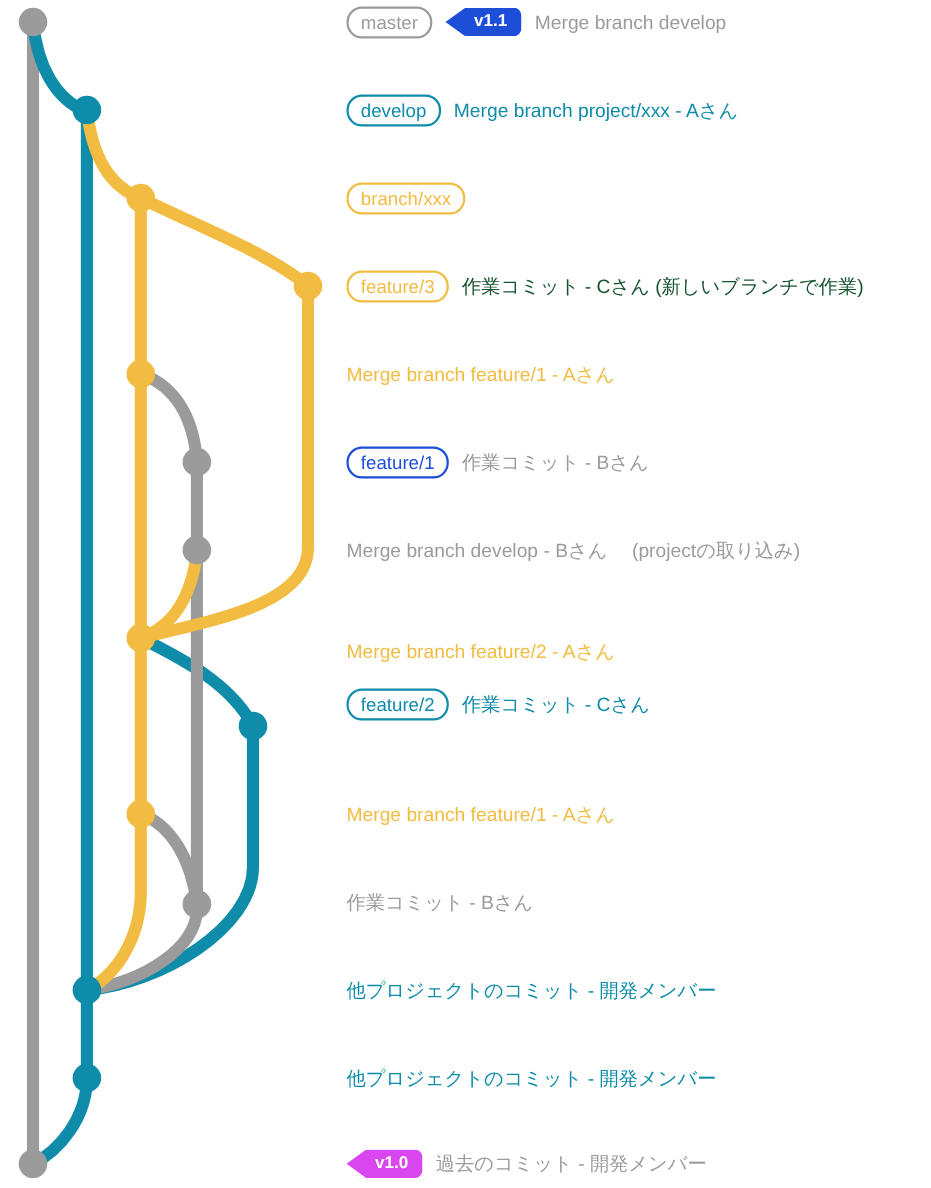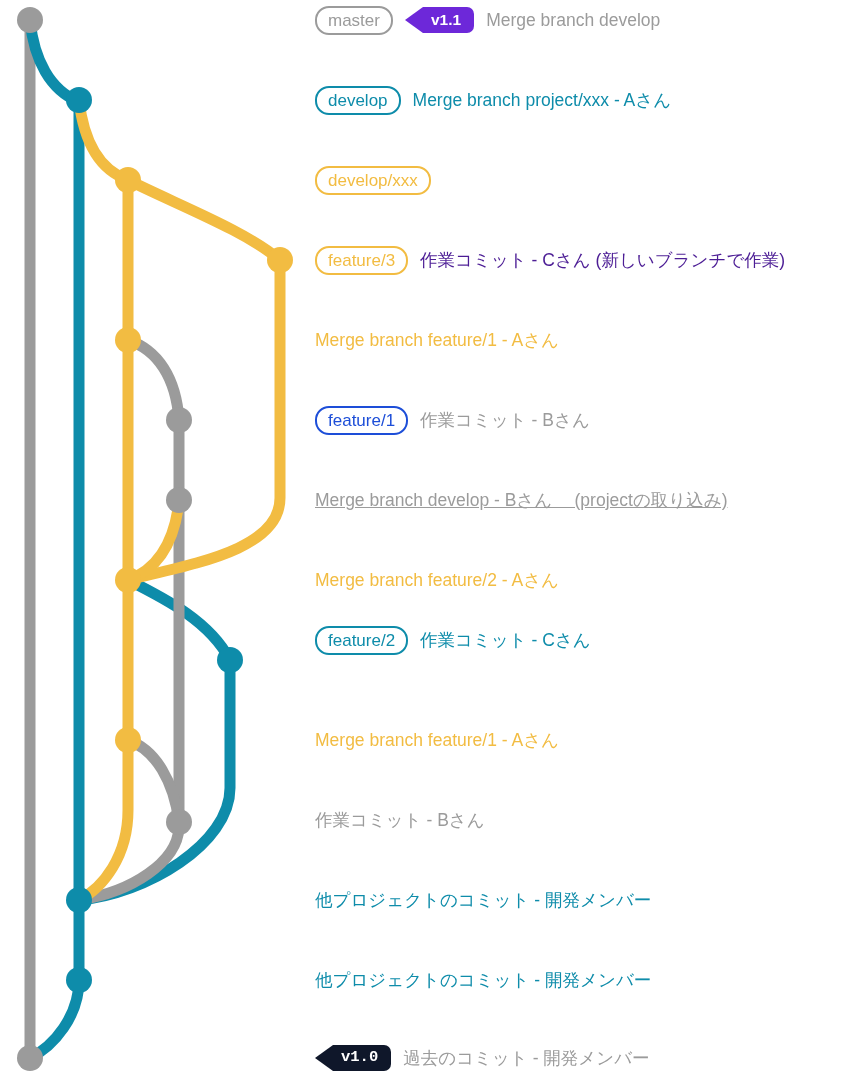--- a/index.html
+++ b/index.html
@@ -50,60 +50,60 @@
     <circle cx="128" cy="740" r="13" fill="#F2BC42"></circle>
     <circle cx="179" cy="822" r="13" fill="#9B9B9B"></circle>
     <circle cx="79" cy="900" r="13" fill="#0E8CAA"></circle>
     <circle cx="79" cy="980" r="13" fill="#0E8CAA"></circle>
     <circle cx="30" cy="1058" r="13" fill="#9B9B9B"></circle>
   </svg>
 
 <div id="rows">
     <div class="row" style="top: 4px;">
       <span class="badge" style="color: rgb(155, 155, 155);">master</span>
-      <span class="tag" style="background: #6d28d9; color: rgb(255, 255, 255);">v1.1</span>
+      <span class="tag" style="background: #1d4ed8; color: rgb(255, 255, 255);">v1.1</span>
       <span class="msg" style="color: rgb(155, 155, 155);">Merge branch develop</span>
     </div>
     <div class="row" style="top: 84px;">
       <span class="badge" style="color: rgb(14, 140, 170);">develop</span>
       <span class="msg" style="color: rgb(14, 140, 170);">Merge branch project/xxx - Aさん</span>
     </div>
     <div class="row" style="top: 164px;">
-      <span class="badge" style="color: rgb(242, 188, 66);">develop/xxx</span>
+      <span class="badge" style="color: rgb(242, 188, 66);">branch/xxx</span>
     </div>
     <div class="row" style="top: 244px;">
       <span class="badge" style="color: rgb(242, 188, 66);">feature/3</span>
-      <span class="msg" style="color: #4c1d95;">作業コミット - Cさん (新しいブランチで作業)</span>
+      <span class="msg" style="color: #14532d;">作業コミット - Cさん (新しいブランチで作業)</span>
     </div>
     <div class="row" style="top: 324px;">
       <span class="msg" style="color: rgb(242, 188, 66);">Merge branch feature/1 - Aさん</span>
     </div>
     <div class="row" style="top: 404px;">
       <span class="badge" style="color: #1d4ed8;">feature/1</span>
       <span class="msg" style="color: rgb(155, 155, 155);">作業コミット - Bさん</span>
     </div>
     <div class="row" style="top: 484px;">
-      <span class="msg" style="color: rgb(155, 155, 155); text-decoration: underline;">Merge branch develop - Bさん　 (projectの取り込み)</span>
+      <span class="msg" style="color: rgb(155, 155, 155);">Merge branch develop - Bさん　 (projectの取り込み)</span>
     </div>
-    <div class="row" style="top: 564px;">
+    <div class="row" style="top: 576px;">
       <span class="msg" style="color: rgb(242, 188, 66);">Merge branch feature/2 - Aさん</span>
     </div>
     <div class="row" style="top: 624px;">
       <span class="badge" style="color: rgb(14, 140, 170);">feature/2</span>
       <span class="msg" style="color: rgb(14, 140, 170);">作業コミット - Cさん</span>
     </div>
     <div class="row" style="top: 724px;">
       <span class="msg" style="color: rgb(242, 188, 66);">Merge branch feature/1 - Aさん</span>
     </div>
     <div class="row" style="top: 804px;">
       <span class="msg" style="color: rgb(155, 155, 155);">作業コミット - Bさん</span>
     </div>
     <div class="row" style="top: 884px;">
       <span class="msg" style="color: rgb(14, 140, 170);">他プロジェクトのコミット - 開発メンバー</span>
     </div>
     <div class="row" style="top: 964px;">
       <span class="msg" style="color: rgb(14, 140, 170);">他プロジェクトのコミット - 開発メンバー</span>
     </div>
     <div class="row" style="top: 1042px;">
-      <span class="tag" style="background: #0f172a; color: rgb(255, 255, 255); font-family: Liberation Mono, monospace;">v1.0</span>
+      <span class="tag" style="background: #d946ef; color: rgb(255, 255, 255);">v1.0</span>
       <span class="msg" style="color: rgb(155, 155, 155);">過去のコミット - 開発メンバー</span>
     </div>
   </div>
 
 </body></html>

